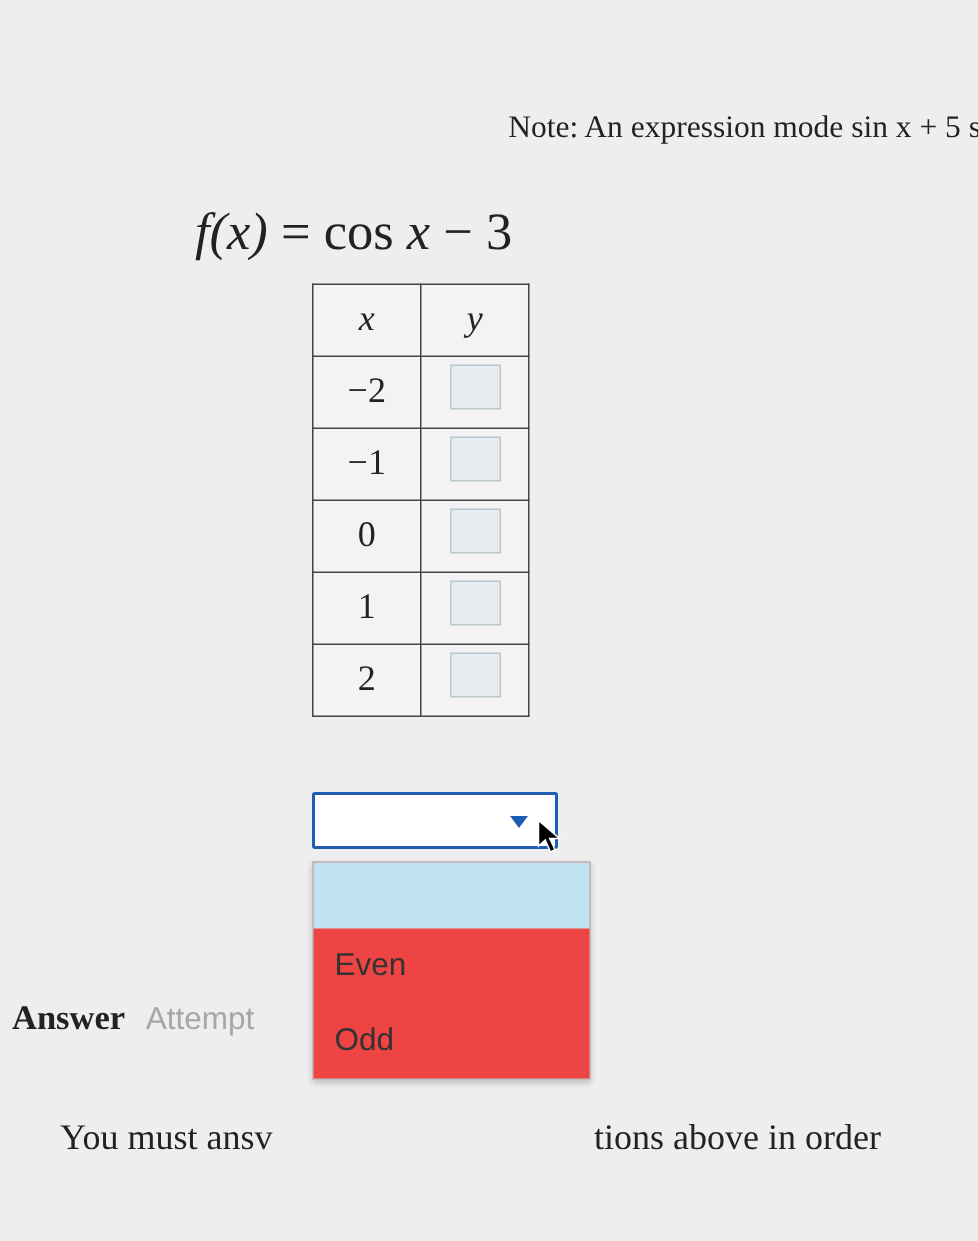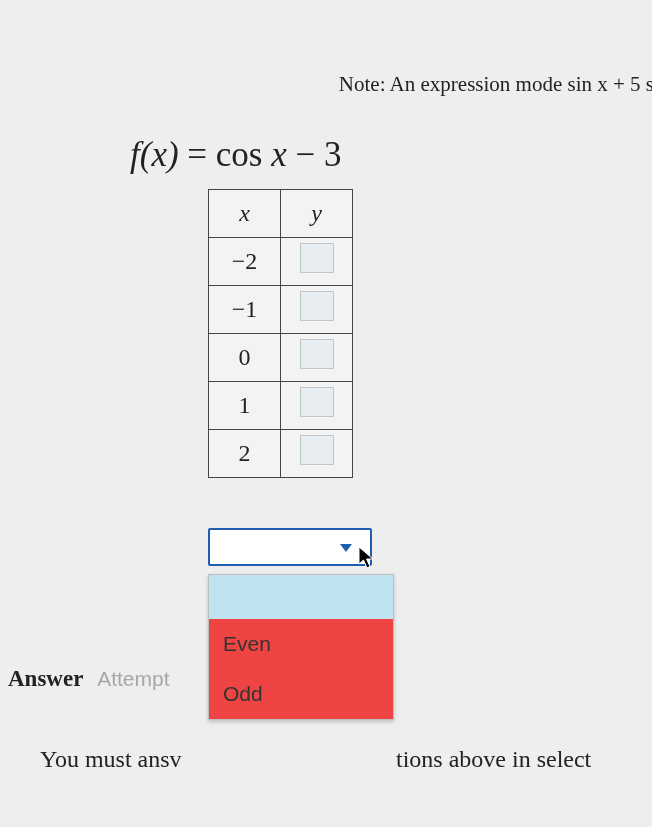--- a/index.html
+++ b/index.html
@@ -194,13 +194,13 @@
   <div class="opt">Even</div>
   <div class="opt">Odd</div>
 </div>
 
 <div class="answer-line">
   <span class="bold">Answer</span>
   <span class="attempt">Attempt</span>
 </div>
 
 <div class="must-line">You must ansv</div>
-<div class="must-right">tions above in select</div>
+<div class="must-right">tions above in order</div>
 
 </body></html>

